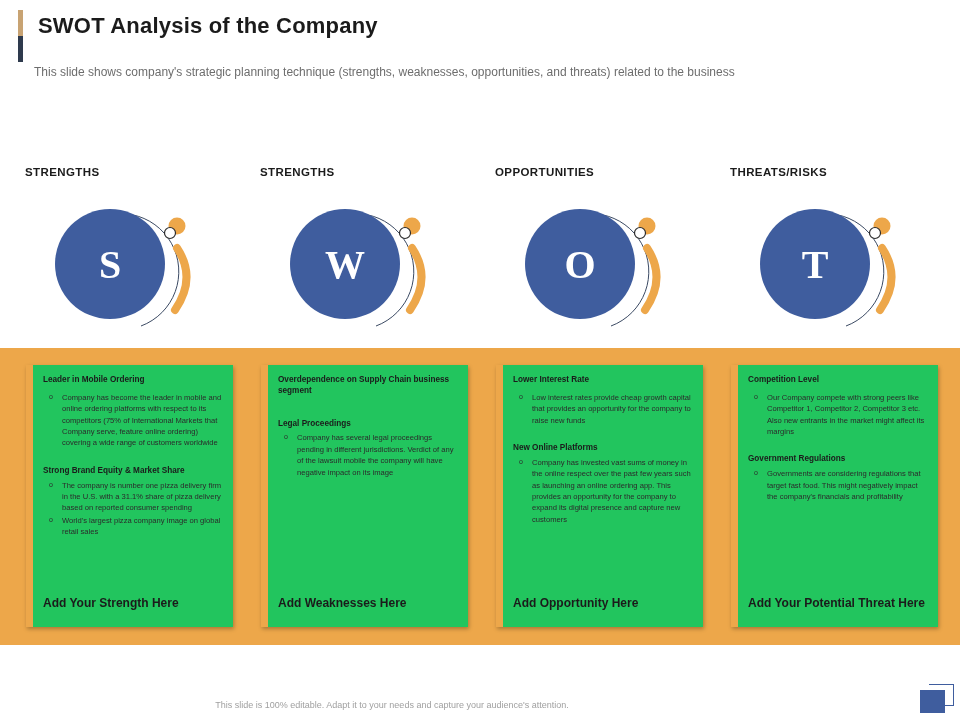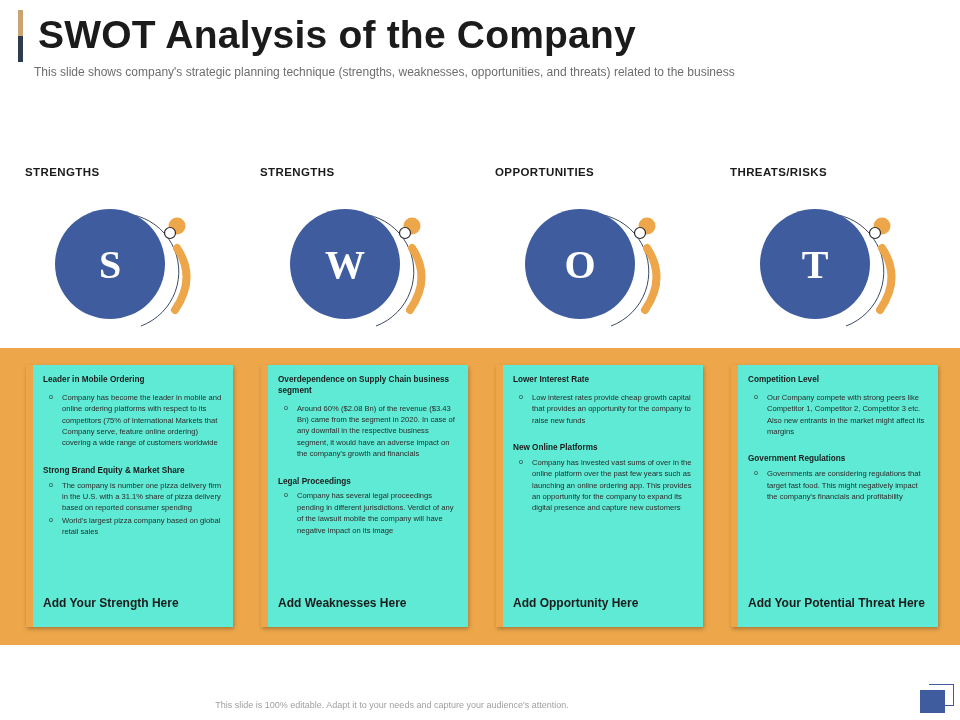--- a/index.html
+++ b/index.html
@@ -8,21 +8,21 @@
     background:#ffffff;
     font-family:"Liberation Sans", sans-serif;
     overflow:hidden;
     position:relative;
   }
   
   .accent-bar{position:absolute;left:18px;top:10px;width:5px;height:52px;background:#2e3a4d;}
   .accent-bar-top{position:absolute;left:18px;top:10px;width:5px;height:26px;background:#c8a373;}
   .page-title{
     position:absolute;left:38px;top:13px;
-    font-size:39px;font-weight:bold;color:#1b1b1b;
+    font-size:22px;font-weight:bold;color:#1b1b1b;
     letter-spacing:.2px;white-space:nowrap;
   }
   .subtitle{
     position:absolute;left:34px;top:65px;
     font-size:12px;color:#6d6d6d;white-space:nowrap;
   }
   
   .band{position:absolute;left:0;top:348px;width:960px;height:297px;background:#eda council;}
   .band{background:#eca council;}
   .band{background:#e9a council;}
@@ -32,21 +32,21 @@
     position:absolute;top:166px;
     font-size:11.5px;font-weight:bold;color:#1b1b1b;
     letter-spacing:.4px;text-align:left;width:220px;
   }
   
   .circle-wrap{position:absolute;top:200px;width:220px;height:140px;}
   .circle-wrap svg{display:block;}
   
   .panel{
     position:absolute;top:365px;width:207px;height:262px;
-    background:#5eead4;
+    background:#22c55e;
     border-left:7px solid #eda74a;
     box-shadow:1px 2px 4px rgba(0,0,0,.28);
     box-sizing:border-box;
   }
   .panel-inner{padding:10px 9px 0 10px;height:100%;box-sizing:border-box;position:relative;}
   .blk-title{
     font-size:8.2px;font-weight:bold;color:#1b1b1b;
     margin:0 0 6px 0;line-height:1.32;
   }
   .blk-title.tight{margin-bottom:3px;}
@@ -100,42 +100,39 @@
     <div class="panel" style="left: 26px;">
       <div class="panel-inner">
         <div class="blk-title">Leader in Mobile Ordering</div>
         <ul class="bul">
           <li>Company has become the leader in mobile and online ordering platforms with respect to its competitors (75% of International Markets that Company serve, feature online ordering) covering a wide range of customers worldwide</li>
         </ul>
         <div class="gap-a"></div>
         <div class="blk-title tight">Strong Brand Equity &amp; Market Share</div>
         <ul class="bul">
           <li>The company is number one pizza delivery firm in the U.S. with a 31.1% share of pizza delivery based on reported consumer spending</li>
-          <li>World's largest pizza company based on global retail sales</li>
+          <li>World's largest pizza company image on global retail sales</li>
         </ul>
         <div class="cta">Add Your Strength Here</div>
       </div>
     </div>
     <div class="col-head" style="left: 260px;">STRENGTHS</div>
     <div class="circle-wrap" style="left: 260px;">
       <svg width="220" height="140" viewBox="0 0 220 140">
         <path d="M 60 26 A 58 58 0 1 1 116 126" fill="none" stroke="#3b4a63" stroke-width="1"></path>
         <circle cx="85" cy="64" r="55" fill="#3f5d9e"></circle>
         <path d="M 152 48 Q 172 78 150 110" fill="none" stroke="#eda74a" stroke-width="8" stroke-linecap="round"></path>
         <circle cx="152" cy="26" r="8.5" fill="#eda74a"></circle>
         <circle cx="145" cy="33" r="5.5" fill="#ffffff" stroke="#2b2b2b" stroke-width="1.2"></circle>
         <text x="85" y="64" text-anchor="middle" dominant-baseline="central" font-family="Liberation Serif, serif" font-size="40" font-weight="bold" fill="#ffffff">W</text>
       </svg>
     </div>
     <div class="panel" style="left: 261px;">
       <div class="panel-inner">
         <div class="blk-title">Overdependence on Supply Chain business segment</div>
-        <ul class="bul">
-          <li>Around 60% ($2.08 Bn) of the revenue ($3.43 Bn) came from the segment in 2020. In case of any downfall in the respective business segment, it would have an adverse impact on the company's growth and financials</li>
-        </ul>
         <div class="gap-a"></div>
         <div class="blk-title tight">Legal Proceedings</div>
         <ul class="bul">
           <li>Company has several legal proceedings pending in different jurisdictions. Verdict of any of the lawsuit mobile the company will have negative impact on its image</li>
         </ul>
         <div class="cta">Add Weaknesses Here</div>
       </div>
     </div>
     <div class="col-head" style="left: 495px;">OPPORTUNITIES</div>
     <div class="circle-wrap" style="left: 495px;">
@@ -150,21 +147,21 @@
     </div>
     <div class="panel" style="left: 496px;">
       <div class="panel-inner">
         <div class="blk-title">Lower Interest Rate</div>
         <ul class="bul">
           <li>Low interest rates provide cheap growth capital that provides an opportunity for the company to raise new funds</li>
         </ul>
         <div class="gap-a"></div>
         <div class="blk-title tight">New Online Platforms</div>
         <ul class="bul">
-          <li>Company has invested vast sums of over in the online platform over the past few years such as launching an online ordering app. This provides an opportunity for the company to expand its digital presence and capture new customers</li>
+          <li>Company has invested vast sums of money in the online respect over the past few years such as launching an online ordering app. This provides an opportunity for the company to expand its digital presence and capture new customers</li>
         </ul>
         <div class="cta">Add Opportunity Here</div>
       </div>
     </div>
     <div class="col-head" style="left: 730px;">THREATS/RISKS</div>
     <div class="circle-wrap" style="left: 730px;">
       <svg width="220" height="140" viewBox="0 0 220 140">
         <path d="M 60 26 A 58 58 0 1 1 116 126" fill="none" stroke="#3b4a63" stroke-width="1"></path>
         <circle cx="85" cy="64" r="55" fill="#3f5d9e"></circle>
         <path d="M 152 48 Q 172 78 150 110" fill="none" stroke="#eda74a" stroke-width="8" stroke-linecap="round"></path>

